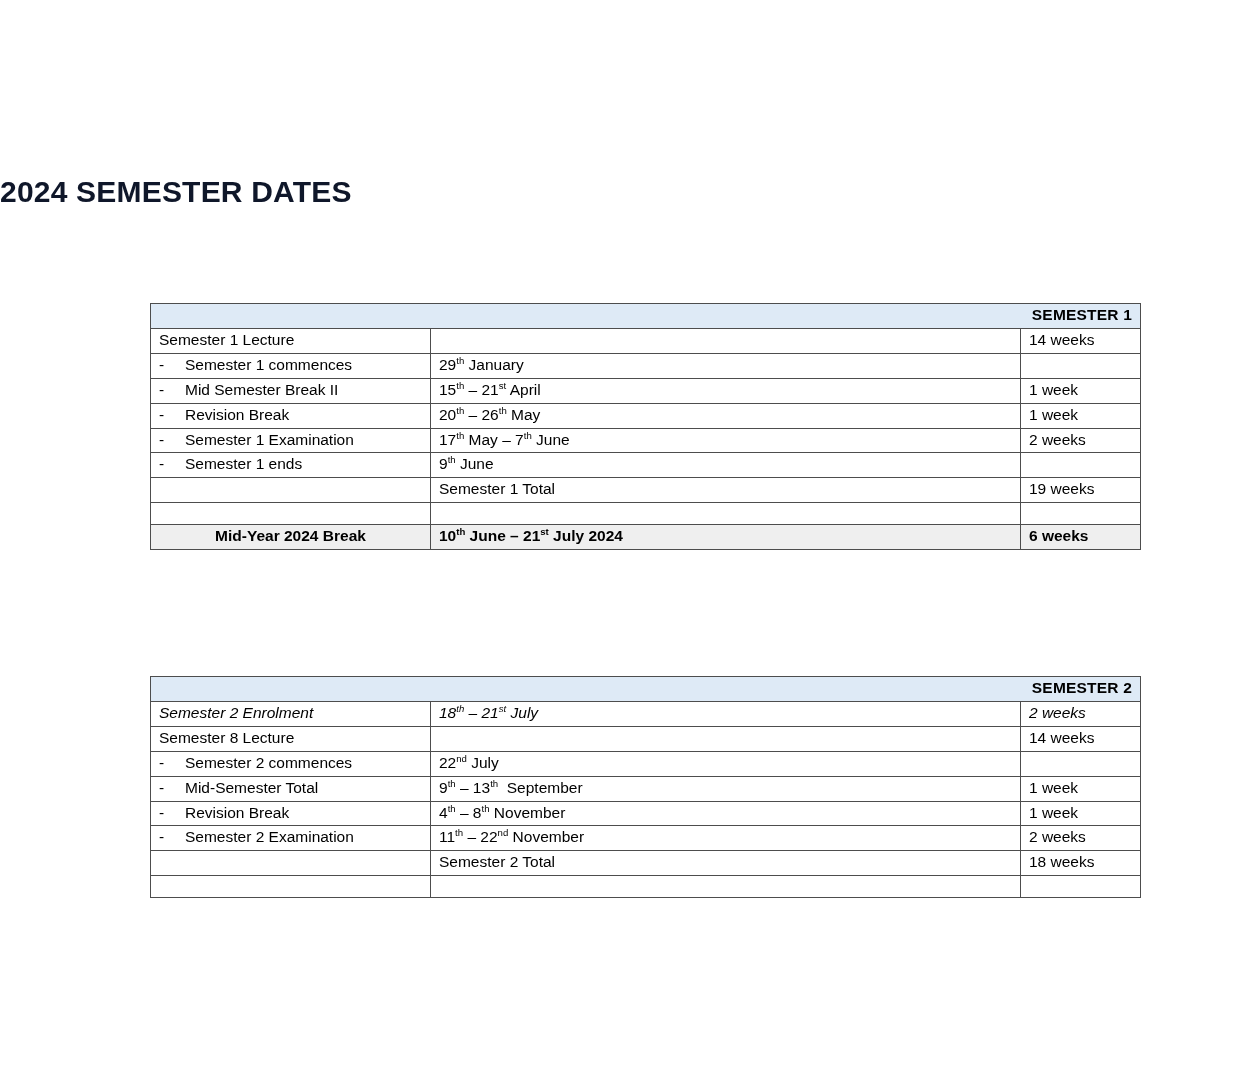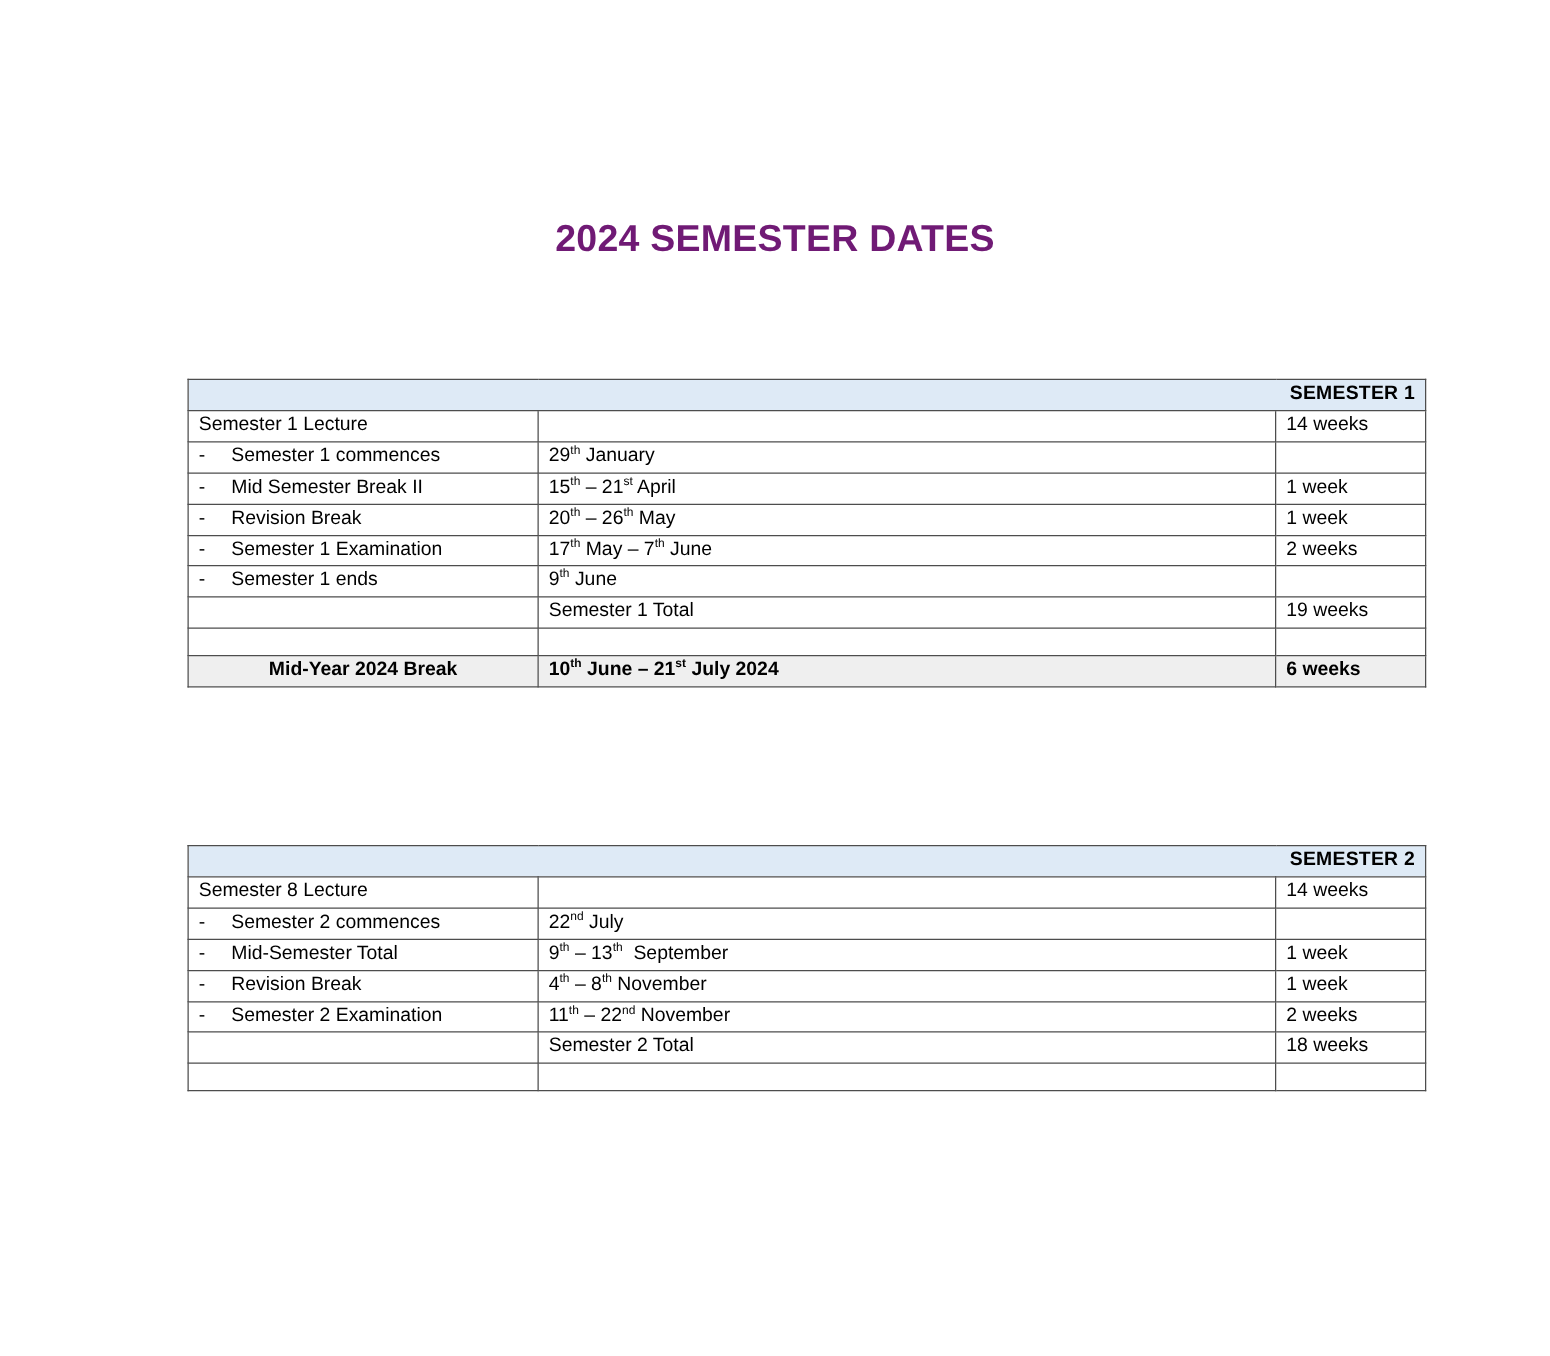--- a/index.html
+++ b/index.html
@@ -22,25 +22,25 @@
     width: 1240px;
     height: 1085px;
   }
 
   
   .doc-title {
     position: absolute;
     left: 0;
     top: 175px;
     width: 1240px;
-    text-align: center;
+    text-align: left;
     font-size: 30px;
     font-weight: bold;
     letter-spacing: 0.2px;
-    color: #701a75;
+    color: #0f172a;
     font-family: "Liberation Sans", sans-serif;
   }
 
   
   .sem-table {
     position: absolute;
     left: 150px;
     width: 990px;
     border-collapse: collapse;
     table-layout: fixed;
@@ -173,20 +173,25 @@
         <col class="col-date">
         <col class="col-weeks">
     </colgroup>
     <thead>
       <tr class="row-header">
         <th colspan="3">SEMESTER 2</th>
       </tr>
     </thead>
     <tbody>
         <tr>
+          <td class="col-label italic">Semester 2 Enrolment</td>
+          <td class="col-date italic">18<sup>th</sup> – 21<sup>st</sup> July</td>
+          <td class="col-weeks italic">2 weeks</td>
+        </tr>
+        <tr>
           <td class="col-label">Semester 8 Lecture</td>
           <td class="col-date"></td>
           <td class="col-weeks">14 weeks</td>
         </tr>
         <tr>
           <td class="col-label indent-dash"><span class="dash">-</span><span>Semester 2 commences</span></td>
           <td class="col-date">22<sup>nd</sup> July</td>
           <td class="col-weeks"></td>
         </tr>
         <tr>

